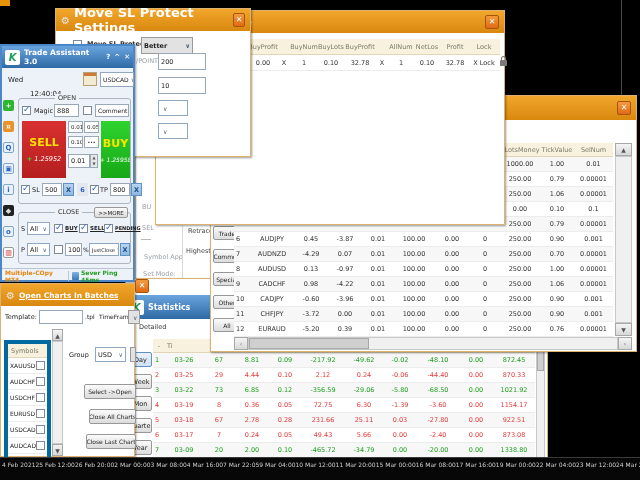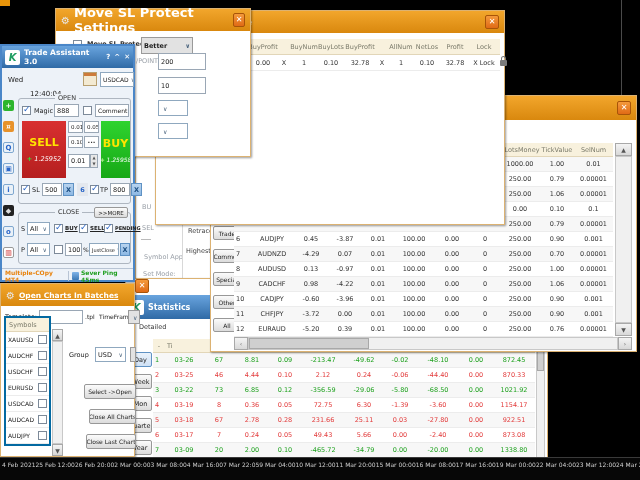--- a/index.html
+++ b/index.html
@@ -114,32 +114,32 @@
         <span class="td s10"></span>
       </div>
       <div>
 
           <div class="tr green" style="height:15px;">
             <span class="td s0" style="text-align:left;padding-left:2px;">1</span>
             <span class="td s1">03-26</span>
             <span class="td s2">67</span>
             <span class="td s3">8.81</span>
             <span class="td s4">0.09</span>
-            <span class="td s5">-213.47</span>
+            <span class="td s5">-217.92</span>
             <span class="td s6">-49.62</span>
             <span class="td s7">-0.02</span>
             <span class="td s8">-48.10</span>
             <span class="td s9">0.00</span>
             <span class="td s10">872.45</span>
           </div>
 
           <div class="tr red" style="height:15px;">
             <span class="td s0" style="text-align:left;padding-left:2px;">2</span>
             <span class="td s1">03-25</span>
-            <span class="td s2">46</span>
+            <span class="td s2">29</span>
             <span class="td s3">4.44</span>
             <span class="td s4">0.10</span>
             <span class="td s5">2.12</span>
             <span class="td s6">0.24</span>
             <span class="td s7">-0.06</span>
             <span class="td s8">-44.40</span>
             <span class="td s9">0.00</span>
             <span class="td s10">870.33</span>
           </div>
 
@@ -630,21 +630,21 @@
       <span class="gear">⚙</span>
       <span style="font-size:7.5px;text-decoration:underline;">Open Charts In Batches</span>
     </div>
     <span class="abs" style="left:4px;top:29px;font-size:6.5px;">Template:</span>
     <div class="abs inp" style="left:38px;top:26px;width:44px;height:14px;">
         <span></span>
       </div>
     <span class="abs" style="left:84px;top:29px;font-size:6px;">.tpl</span>
     <span class="abs" style="left:98px;top:29px;font-size:6px;">TimeFrame</span>
     <div class="abs dd grey" style="left:127px;top:26px;width:12px;height:14px;"></div>
-    <div class="abs" style="left:3px;top:32px;width:47px;border:2px solid #0369a1;">
+    <div class="abs" style="left:3px;top:56px;width:47px;border:4px solid #0369a1;">
       <div class="th" style="height:14px;line-height:14px;padding-left:3px;text-align:left;">Symbols</div>
       <div>
 
           <div style="height:16px;display:flex;align-items:center;justify-content:space-between;border-bottom:1px solid #ececec;padding:0 2px;">
             <span style="font-size:6px;">XAUUSD</span>
             <span class="cb"></span>
           </div>
 
           <div style="height:16px;display:flex;align-items:center;justify-content:space-between;border-bottom:1px solid #ececec;padding:0 2px;">
             <span style="font-size:6px;">AUDCHF</span>

